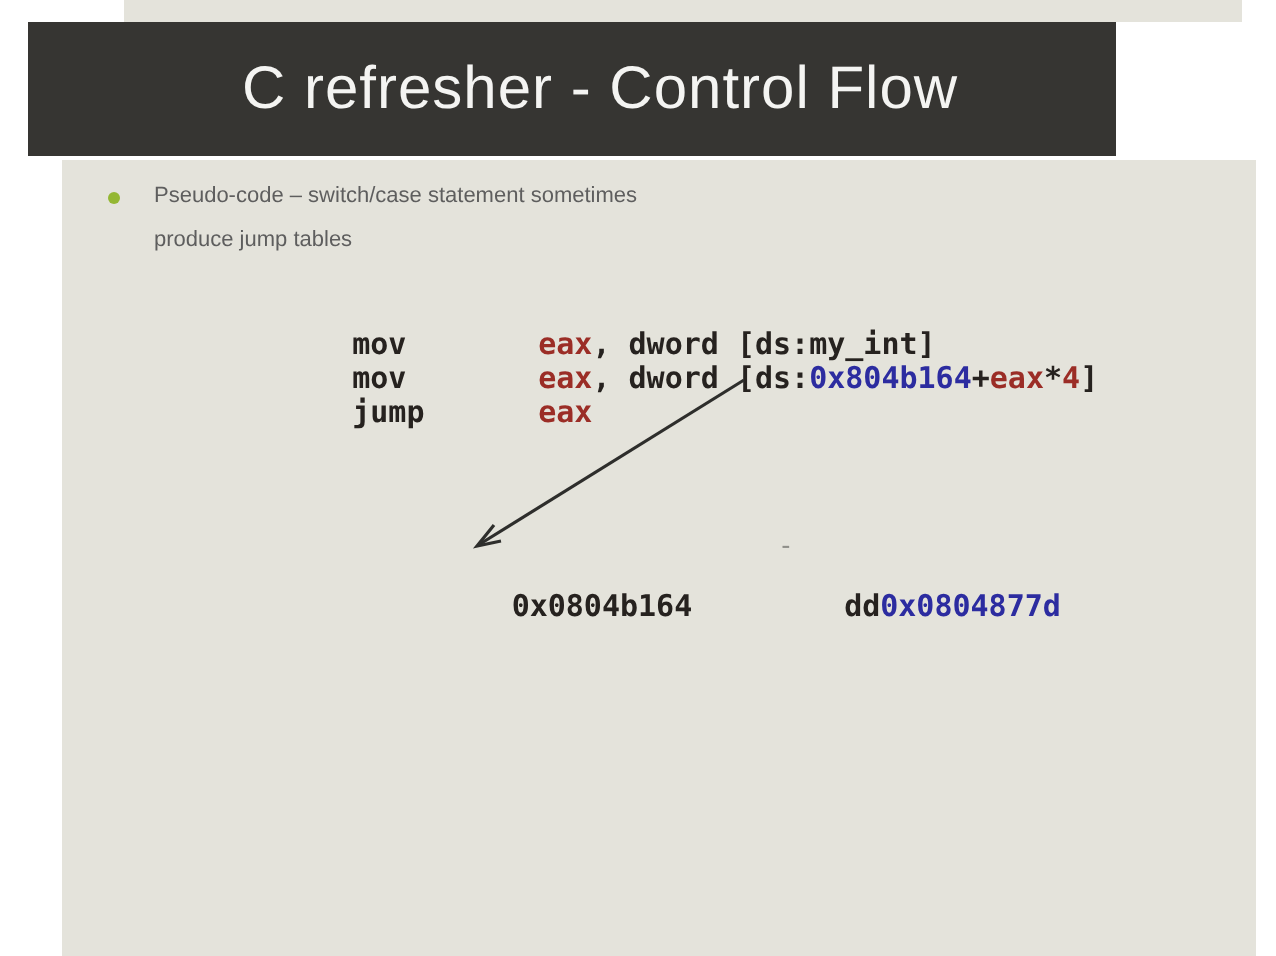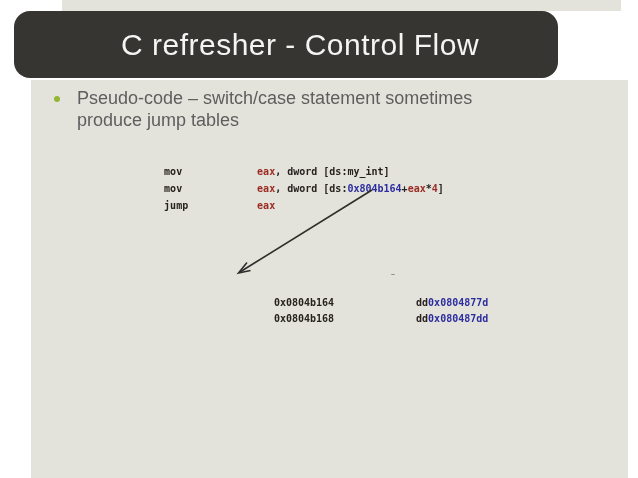--- a/index.html
+++ b/index.html
@@ -9,29 +9,29 @@
     --arrow:#2e2e2c; --artifact:#8f8f89;
   }
   html,body{margin:0;padding:0;}
   body{font-family:"Liberation Sans",sans-serif;background:var(--page-bg);}
   .screen{position:relative;width:638px;height:478px;background:var(--page-bg);overflow:hidden;}
 
   .top-strip{position:absolute;left:62px;top:0;width:559px;height:11px;background:var(--slide-bg);}
   .slide-body{position:absolute;left:31px;top:80px;width:597px;height:398px;background:var(--slide-bg);}
 
   .title-bar{position:absolute;left:14px;top:11px;width:544px;height:67px;background:var(--title-bar-bg);
-    display:flex;align-items:center;justify-content:center;border-radius:16px;}
+    display:flex;align-items:center;justify-content:center;}
   .title-bar h1{margin:0;font-size:30px;font-weight:400;letter-spacing:.5px;color:var(--title-text);
     text-indent:28px;white-space:nowrap;}
 
   .bullet-dot{position:absolute;left:54px;top:96px;width:6px;height:6px;border-radius:50%;background:var(--bullet-dot);}
-  .bullet-text{position:absolute;left:77px;top:87px;width:480px;font-size:18px;line-height:22px;
+  .bullet-text{position:absolute;left:77px;top:87px;width:480px;font-size:11px;line-height:22px;
     color:var(--bullet-text);}
 
-  .code{font-family:"DejaVu Sans Mono","Liberation Mono",monospace;font-weight:bold;font-size:10px;
+  .code{font-family:"DejaVu Sans Mono","Liberation Mono",monospace;font-weight:bold;font-size:15px;
     color:var(--code-black);white-space:pre;}
   .asm-line{position:absolute;left:140px;height:16px;line-height:16px;}
   .asm-line .opcode{display:inline-block;width:93px;}
   .c-red{color:var(--code-red);}
   .c-blue{color:var(--code-blue);}
   .c-black{color:var(--code-black);}
 
   .tbl-row{position:absolute;left:148px;height:16px;line-height:16px;text-align:right;}
   .tbl-row .addr{display:inline-block;width:162px;}
   .tbl-row .dd{display:inline-block;width:94px;}
@@ -71,17 +71,14 @@
   <svg class="arrow-svg" width="150" height="95">
     <line x1="140" y1="4" x2="8" y2="86" stroke="var(--arrow)" stroke-width="1.6"></line>
     <polyline points="15,76.5 6.5,87 18.5,84.5" fill="none" stroke="var(--arrow)" stroke-width="1.6"></polyline>
   </svg>
 
   <div class="artifact-dash">-</div>
 
   <div class="tbl-row code" style="top:279px">
     <span class="addr">0x0804b164</span><span class="dd">dd</span><span class="c-blue">0x0804877d</span>
   </div>
-  <div class="tbl-row code" style="top:295px">
-    <span class="addr">0x0804b168</span><span class="dd">dd</span><span class="c-blue">0x080487dd</span>
-  </div>
 
 </div>
 
 </body></html>

